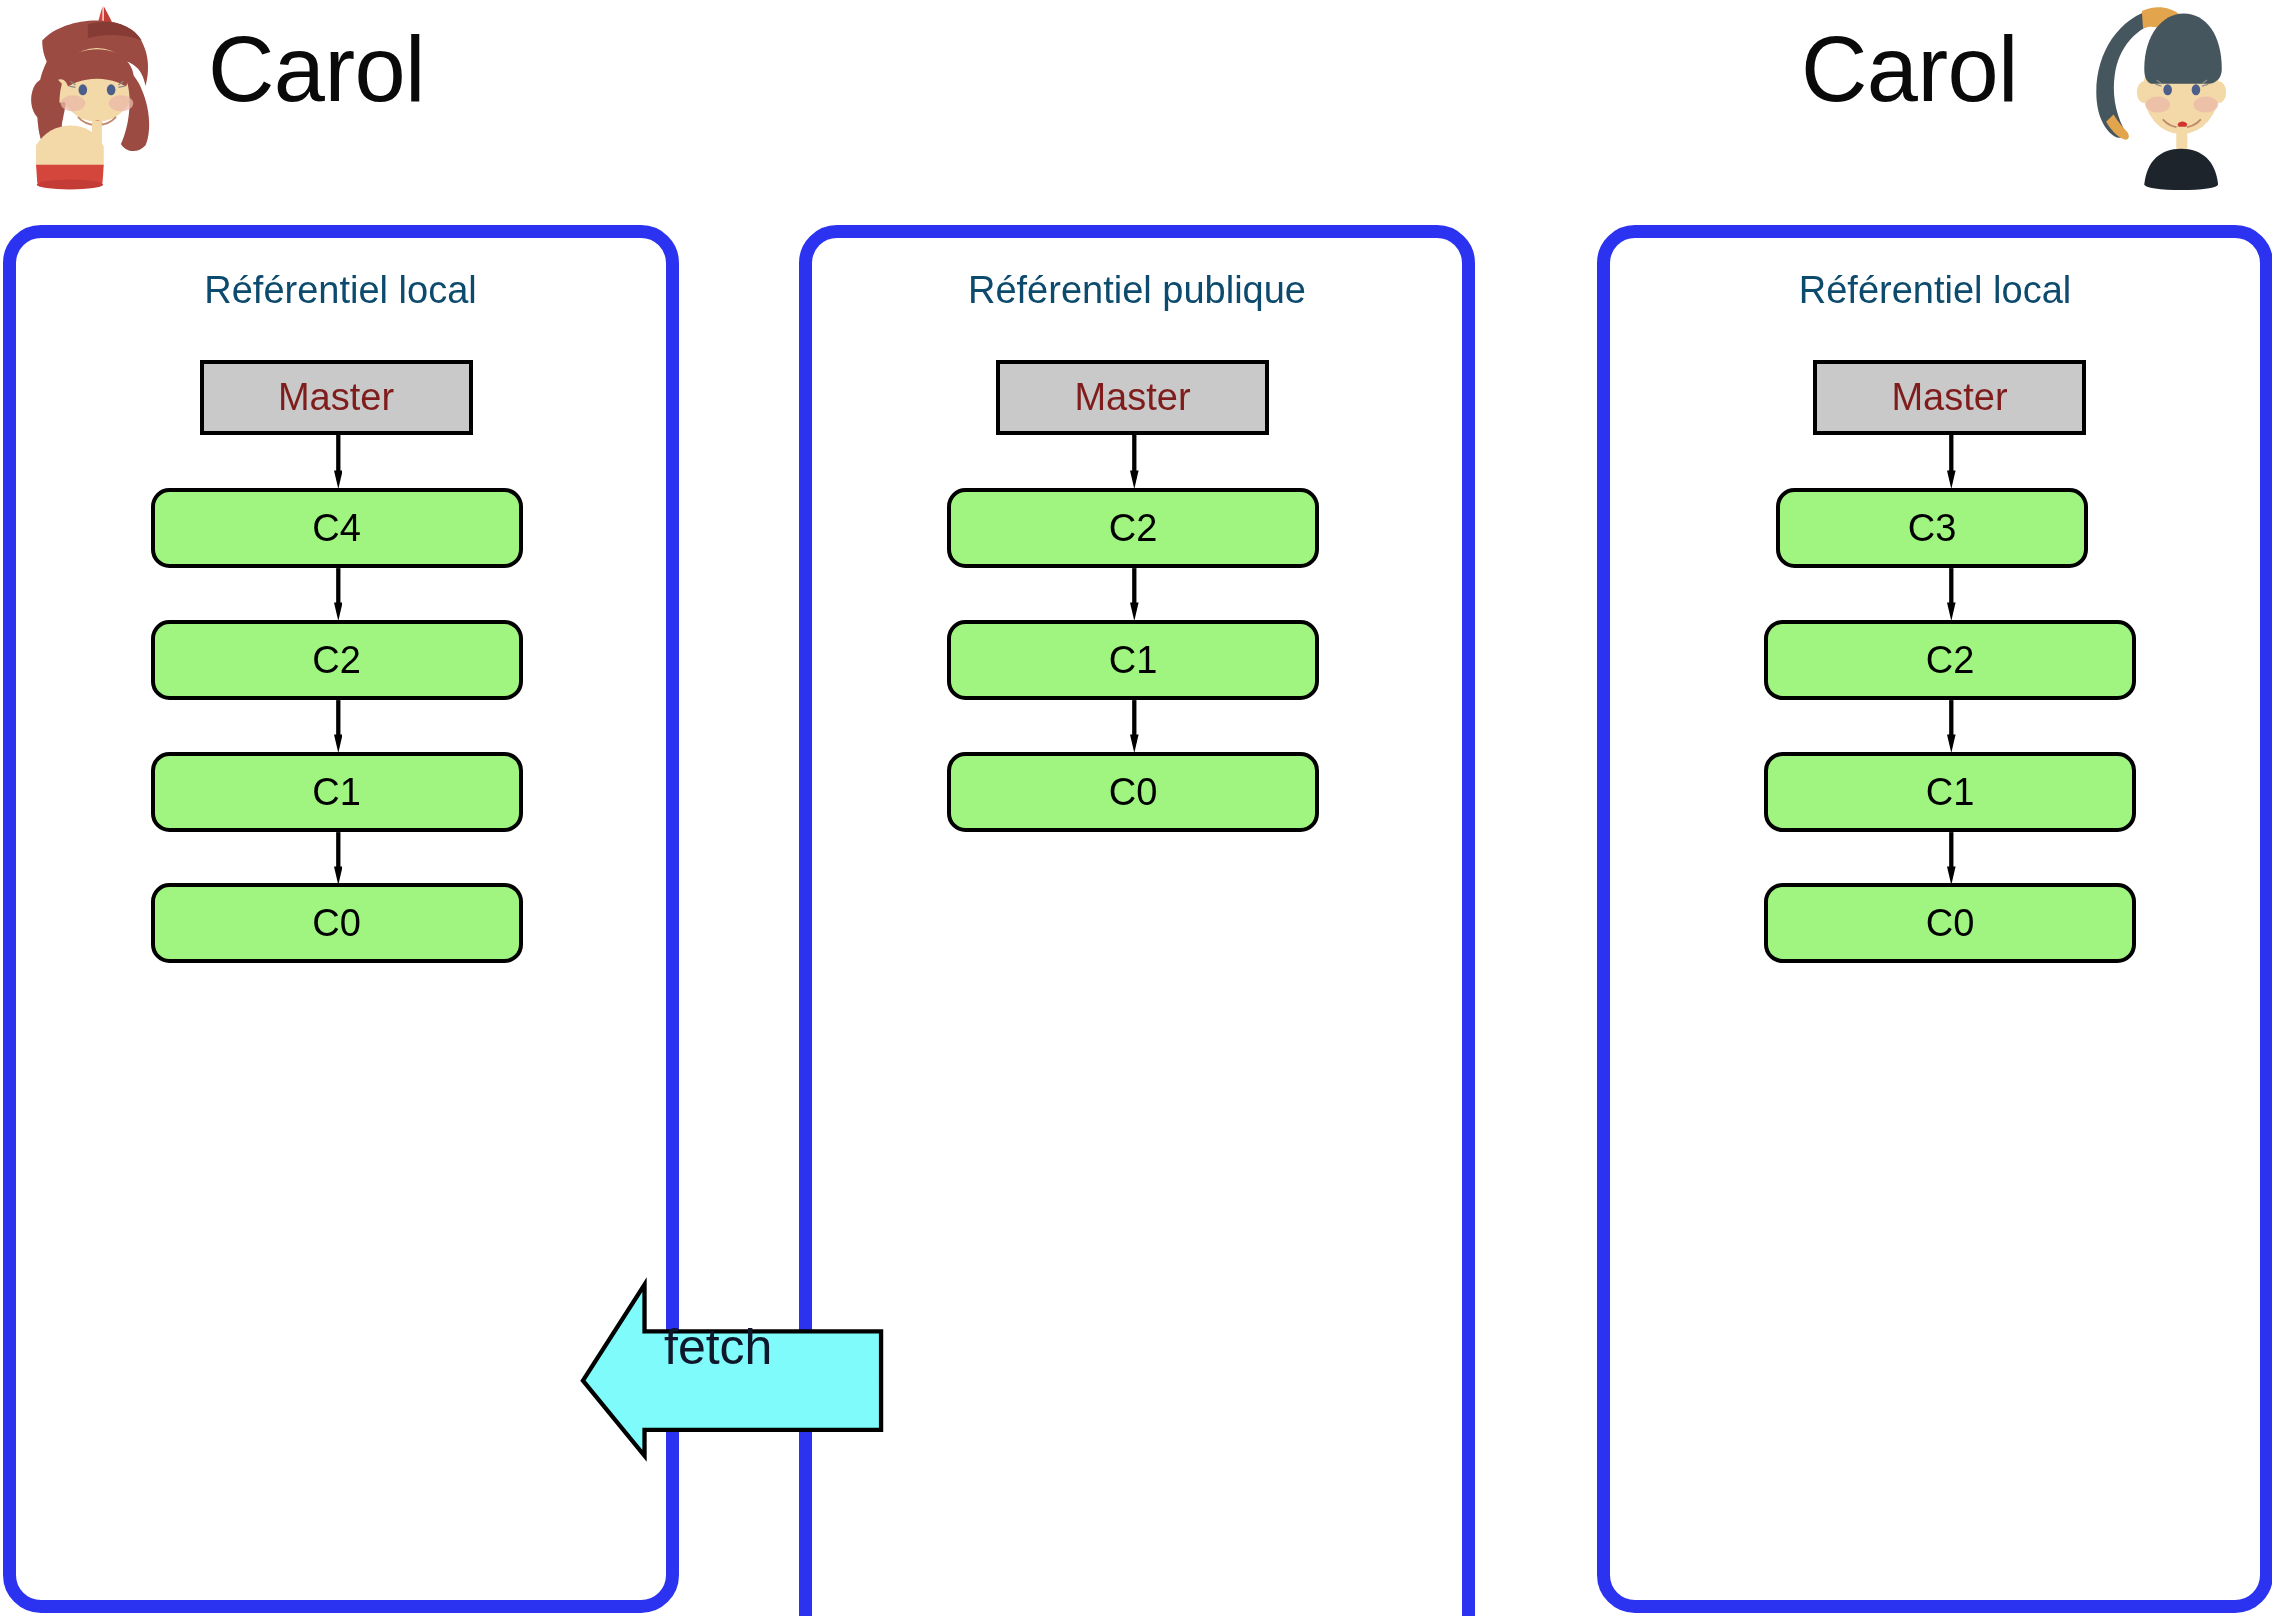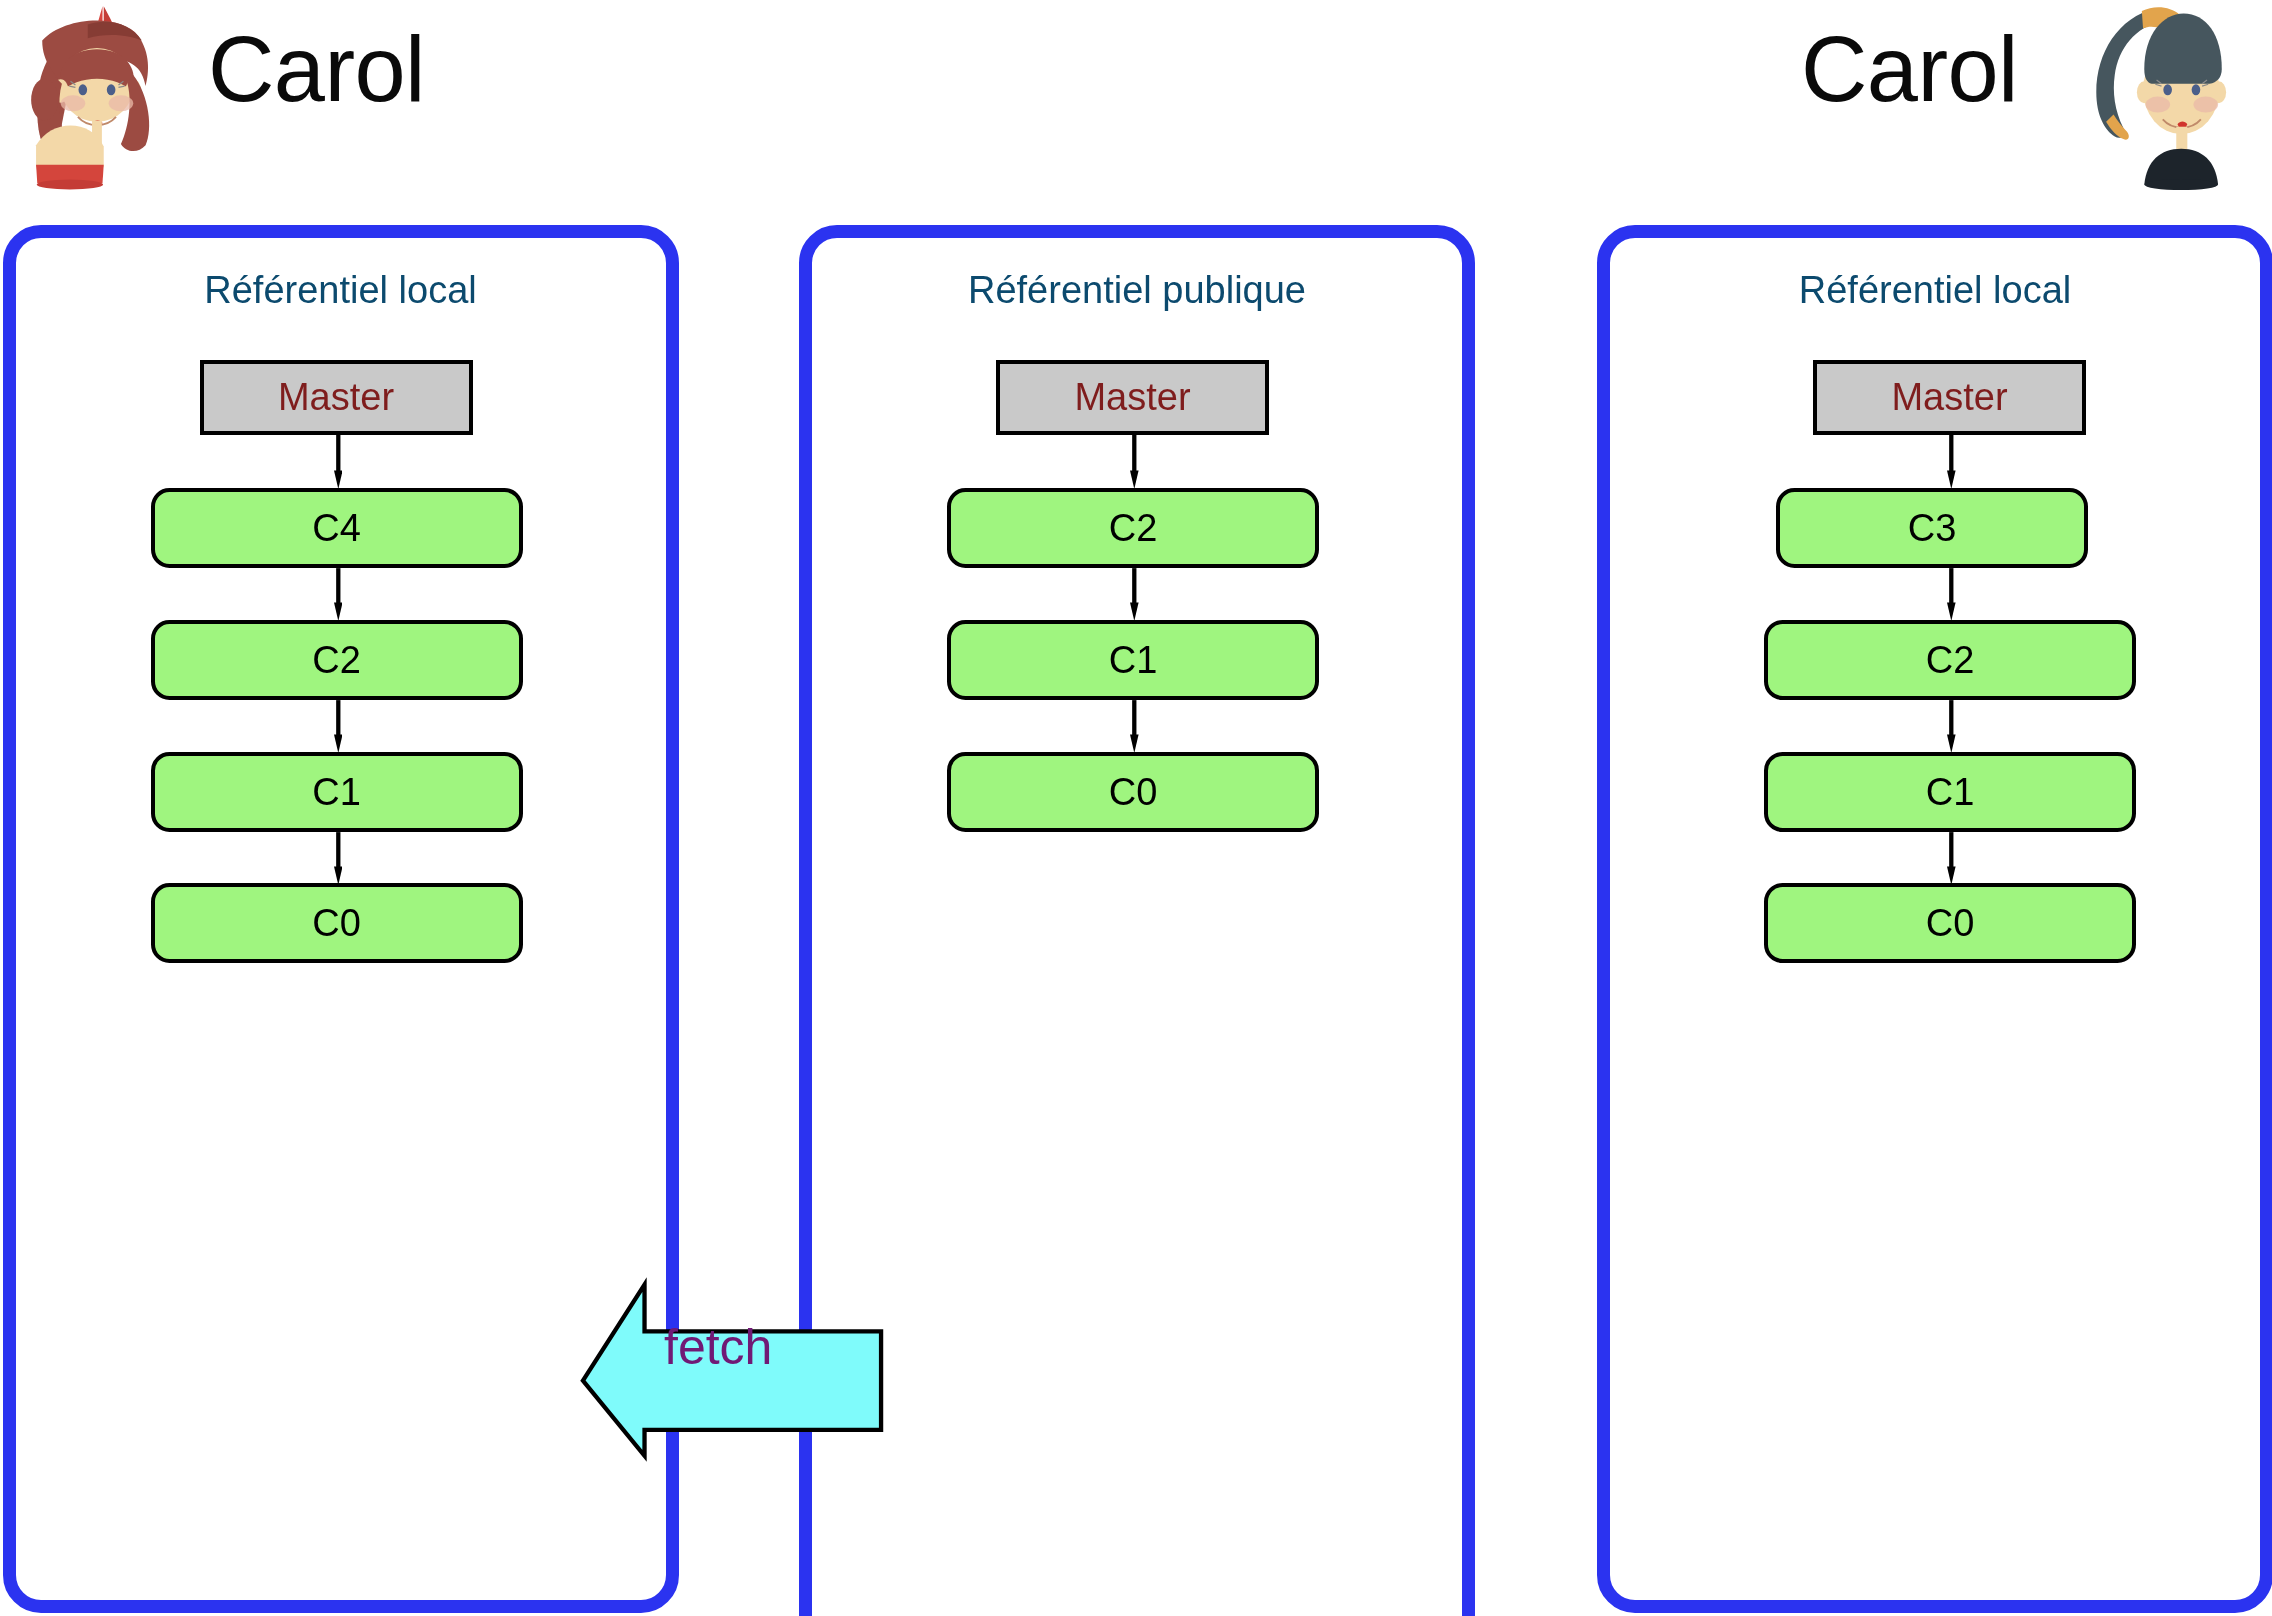--- a/index.html
+++ b/index.html
@@ -59,21 +59,21 @@
   }
 
   
   .link-arrow{position:absolute;}
 
   
   .fetch-arrow{position:absolute;}
   .fetch-label{
     position:absolute;
     font-size:50px;
-    color:#701a75;
+    color:#0f172a;
     white-space:nowrap;
   }
 </style>
 </head>
 <body>
 
 <div id="stage">
 
   <div class="avatar" style="left:9.9px;top:0px;width:185px;height:203px;">
     <svg width="185" height="203" viewBox="0 0 300 330">

